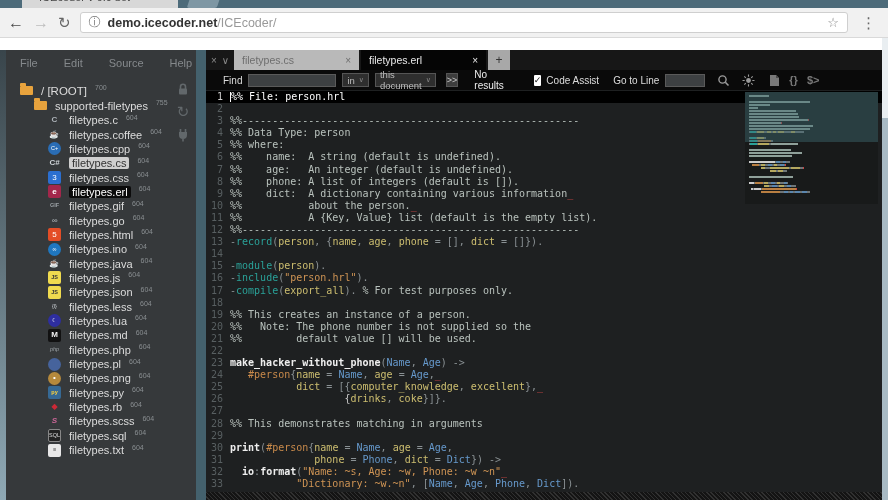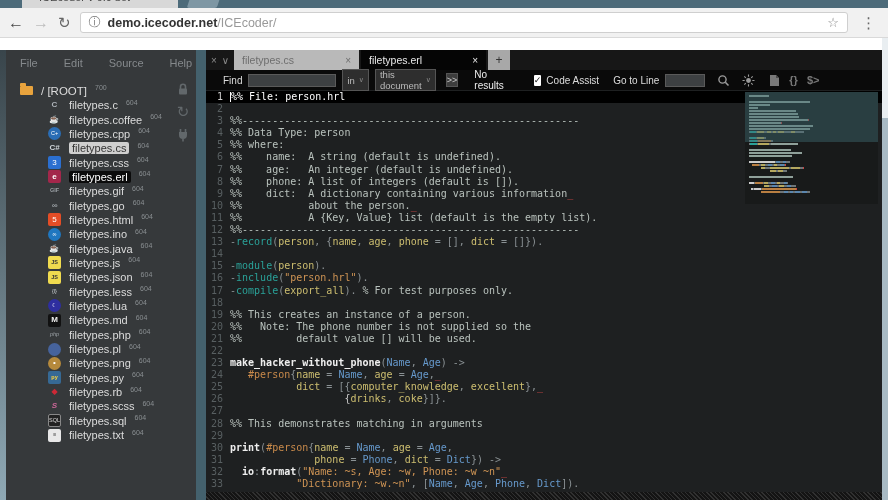--- a/index.html
+++ b/index.html
@@ -74,21 +74,21 @@
   .etab .x { font-size:10px; }
   .enew { width:22px; background:#a8a8a8; color:#333; display:flex; align-items:center;
           justify-content:center; font-size:12px; }
 
   
   .findbar { height:20px; background:#0a0a0a; display:flex; align-items:center; flex:none;
              font-size:10px; color:#ddd; }
   .findbar .lab { white-space:nowrap; }
   .f-find { margin-left:17px; }
   .f-input { margin-left:6px; width:88px; height:13px; background:#3d4042; border:1px solid #5a5a5a; }
-  .f-sel { margin-left:6px; height:22px; background:#2e2e2e; border:1px solid #555; color:#bbb;
+  .f-sel { margin-left:6px; height:14px; background:#2e2e2e; border:1px solid #555; color:#bbb;
            display:flex; align-items:center; padding:0 4px; gap:4px; font-size:9.5px; }
   .f-sel .car { margin-left:auto; font-size:7px; color:#888; }
   .f-in { width:36px; } .f-scope { width:88px; }
   .f-go { margin-left:10px; width:24px; height:14px; background:#3d3d3d; border:1px solid #555;
           color:#ccc; display:flex; align-items:center; justify-content:center; font-size:9px; }
   .f-results { margin-left:16px; color:#eee; }
   .f-check { margin-left:30px; width:11px; height:11px; background:#fff; color:#111;
              display:flex; align-items:center; justify-content:center; font-size:9px; border-radius:1px; }
   .f-ca { margin-left:5px; }
   .f-gtl { margin-left:14px; }
@@ -170,20 +170,25 @@
           <span>File</span>
           <span>Edit</span>
           <span>Source</span>
           <span>Help</span>
         </div>
       <div class="tree">
         <div class="trow root">
           <span class="folder"></span>
           <span>/ [ROOT]</span>
           <span class="perm">700</span>
+        </div>
+        <div class="trow sub">
+          <span class="folder"></span>
+          <span>supported-filetypes</span>
+          <span class="perm">755</span>
         </div>
         <div id="file-list">
             <div class="file-row">
               <span class="fic bold" style="color: rgb(174, 180, 186);">C</span>
               <span class="fname">filetypes.c</span>
               <span class="perm">604</span>
             </div>
             <div class="file-row">
               <span class="fic" style="color: rgb(232, 232, 232);">☕</span>
               <span class="fname">filetypes.coffee</span>

